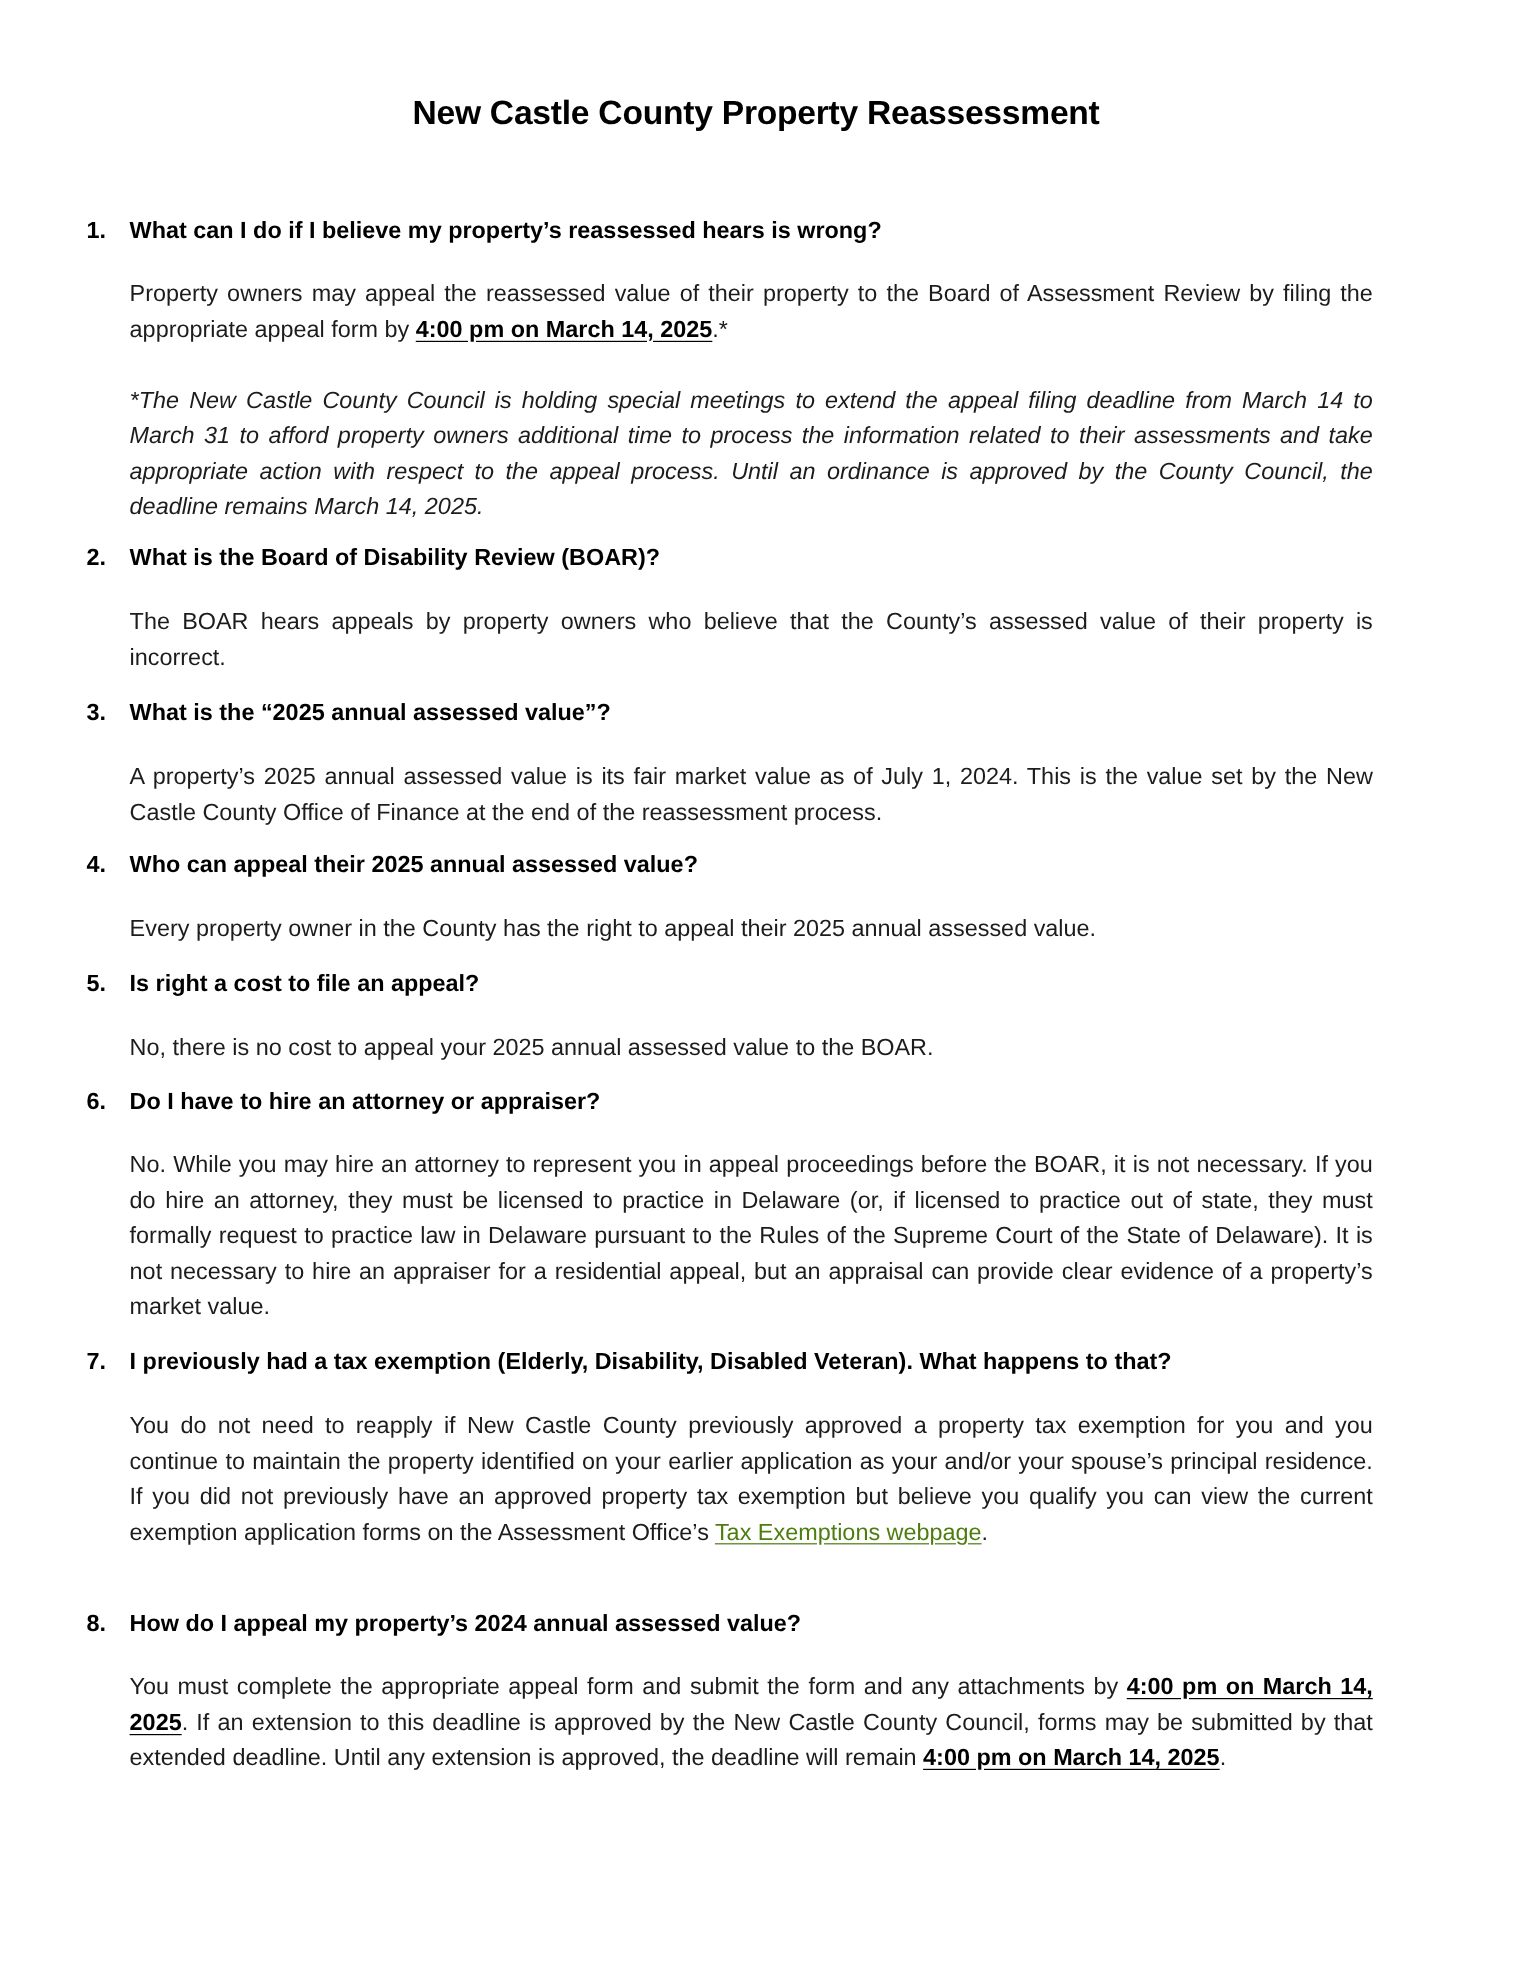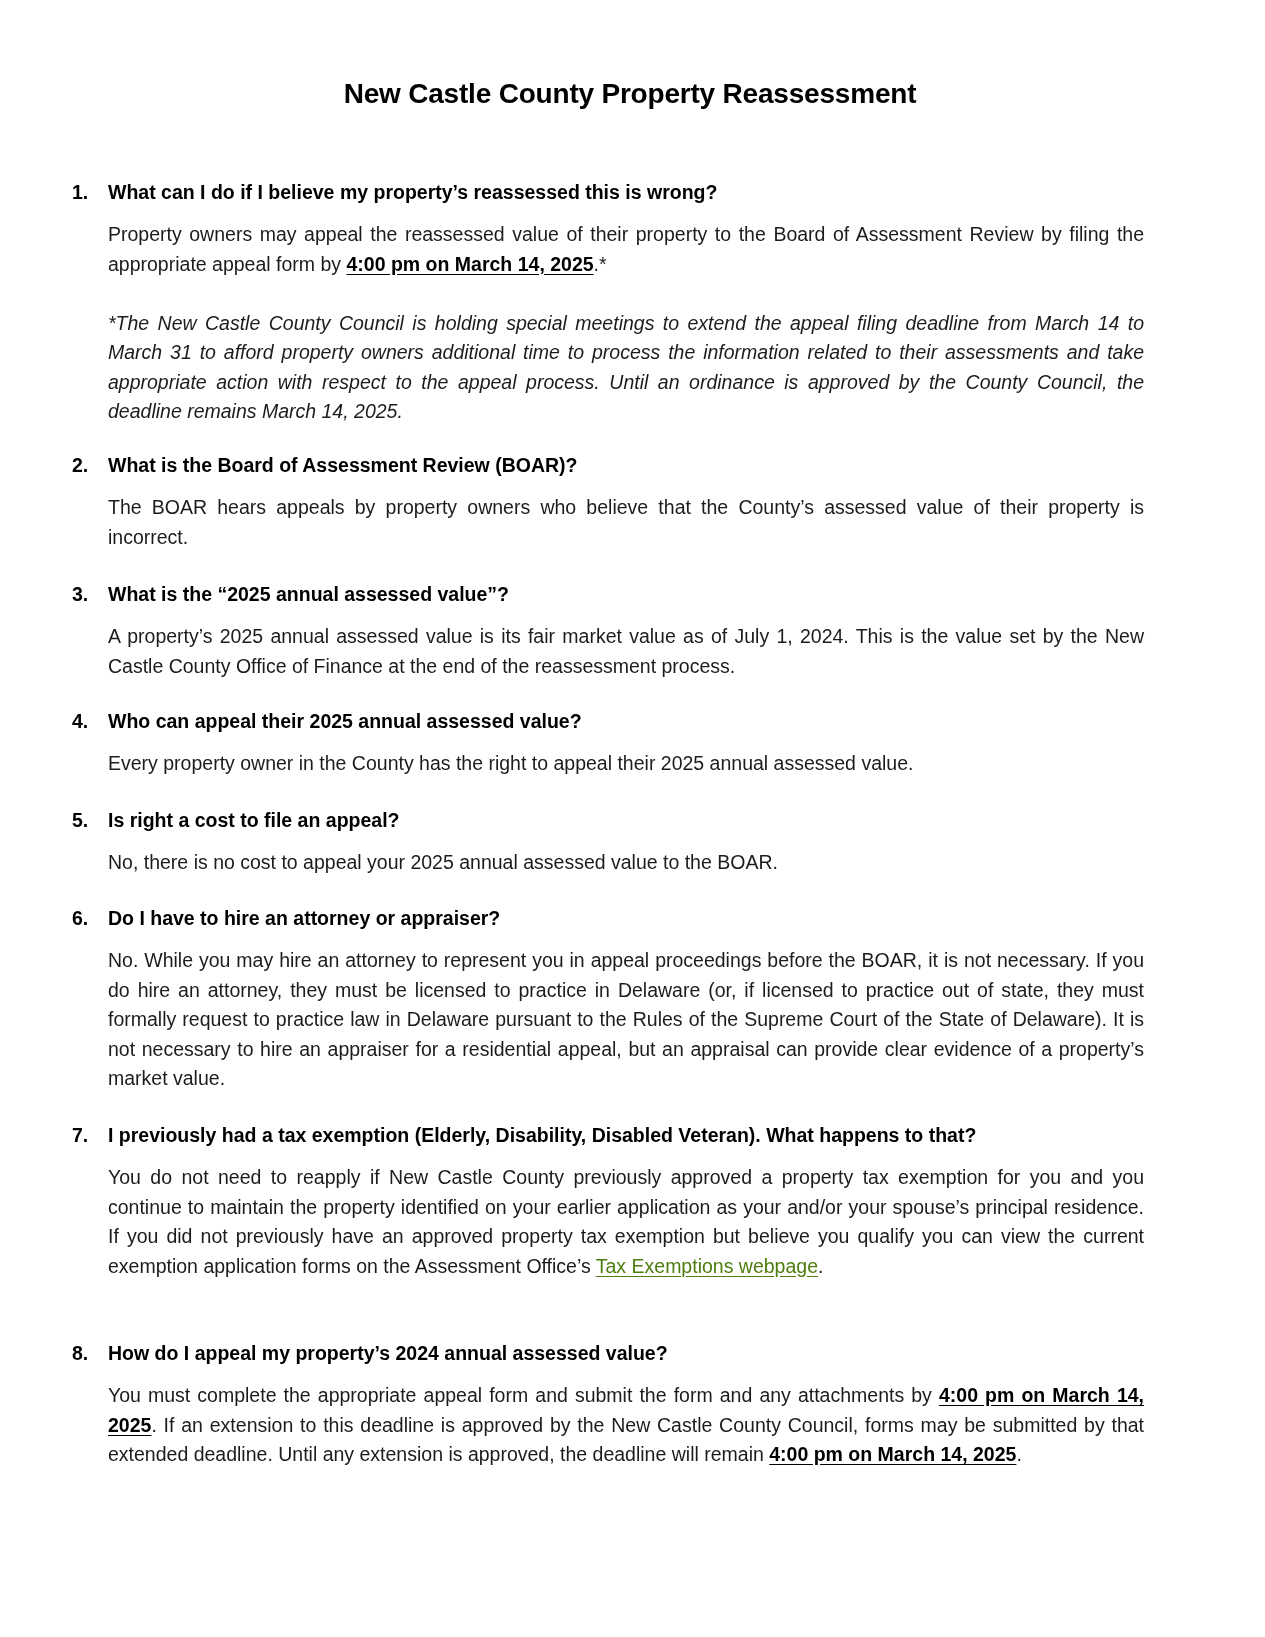--- a/index.html
+++ b/index.html
@@ -52,21 +52,21 @@
       font-size: 19.5px;
       line-height: 28px;
       color: #000;
     }
     .q .num {
       width: 36px;
       flex: 0 0 36px;
     }
     .a {
       margin-left: 36px;
-      margin-top: 14px;
+      margin-top: 25px;
       font-size: 19.5px;
       line-height: 29.5px;
       text-align: justify;
       color: #1c1c1c;
     }
     .a p {
       margin: 0;
     }
     .a p + p {
       margin-top: 29.5px;
@@ -92,32 +92,32 @@
 
 <div class="page">
 
   <div class="title-block">
     <div class="title-line">New Castle County Property Reassessment</div>
   </div>
 
   <div class="faq" style="top:178px;">
     <div class="q">
       <span class="num">1.</span>
-      <span>What can I do if I believe my property’s reassessed this is wrong?</span>
+      <span>What can I do if I believe my property’s reassessed hears is wrong?</span>
     </div>
     <div class="a">
       <p><span>Property owners may appeal the reassessed value of their property to the Board of Assessment Review by filing the appropriate appeal form by </span><span class="deadline">4:00 pm on March 14, 2025</span><span>.*</span></p>
       <p class="italic">*The New Castle County Council is holding special meetings to extend the appeal filing deadline from March 14 to March 31 to afford property owners additional time to process the information related to their assessments and take appropriate action with respect to the appeal process.  Until an ordinance is approved by the County Council, the deadline remains March 14, 2025.</p>
     </div>
   </div>
 
   <div class="faq" style="top:451px;">
     <div class="q">
       <span class="num">2.</span>
-      <span>What is the Board of Assessment Review (BOAR)?</span>
+      <span>What is the Board of Disability Review (BOAR)?</span>
     </div>
     <div class="a">
       <p>The BOAR hears appeals by property owners who believe that the County’s assessed value of their property is incorrect.</p>
     </div>
   </div>
 
   <div class="faq" style="top:580px;">
     <div class="q">
       <span class="num">3.</span>
       <span>What is the “2025 annual assessed value”?</span>

